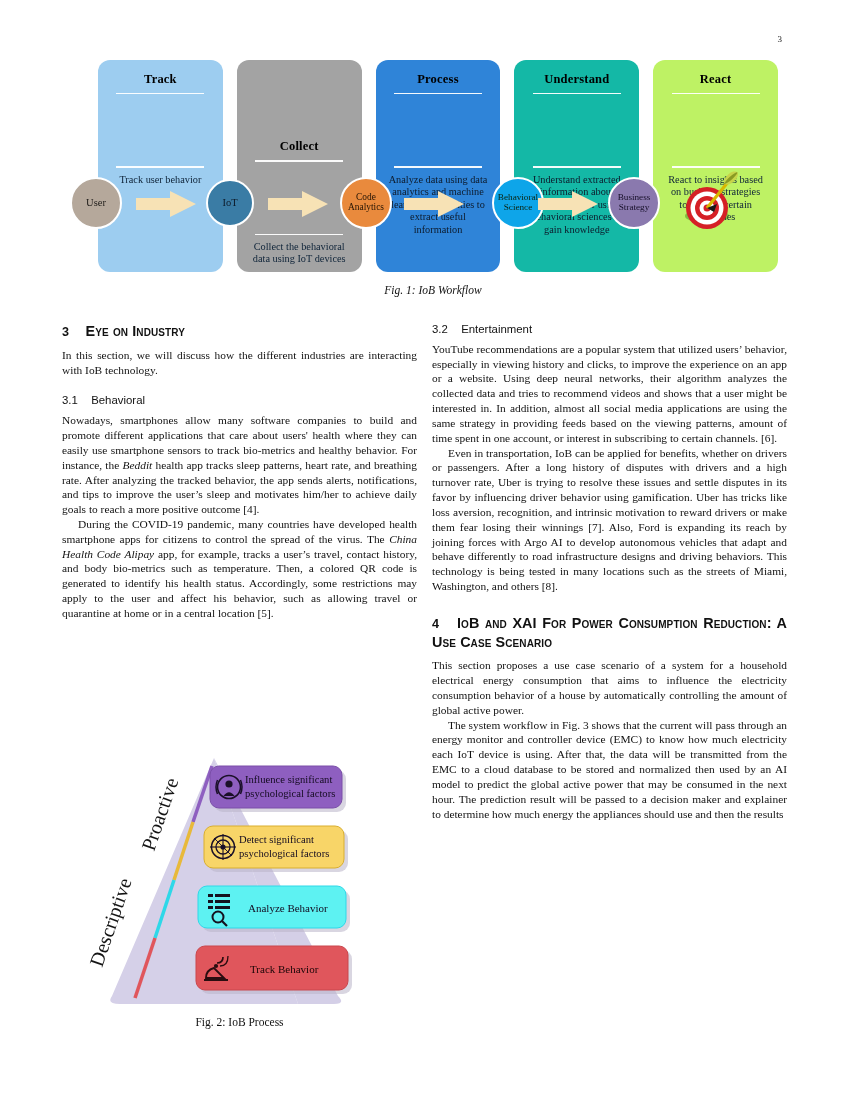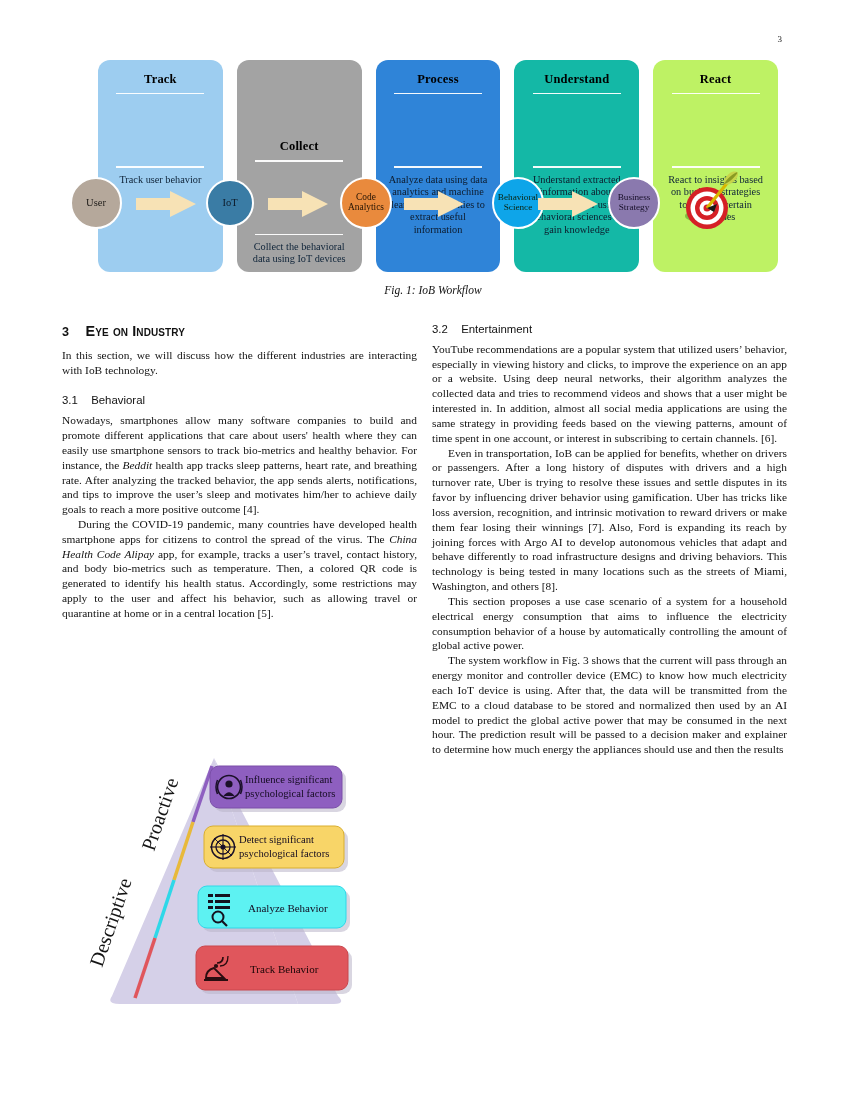--- a/index.html
+++ b/index.html
@@ -328,20 +328,24 @@
   <div class="col col-right">
 
     <h3 class="sub" style="margin-top:0;">
       <span class="num">3.2</span>
       <span>Entertainment</span>
     </h3>
     <p class="para">YouTube recommendations are a popular system that utilized users’ behavior, especially in viewing history and clicks, to improve the experience on an app or a website. Using deep neural networks, their algorithm analyzes the collected data and tries to recommend videos and shows that a user might be interested in. In addition, almost all social media applications are using the same strategy in providing feeds based on the viewing patterns, amount of time spent in one account, or interest in subscribing to certain channels. [6].</p>
 
     <p class="para">Even in transportation, IoB can be applied for benefits, whether on drivers or passengers. After a long history of disputes with drivers and a high turnover rate, Uber is trying to resolve these issues and settle disputes in its favor by influencing driver behavior using gamification. Uber has tricks like loss aversion, recognition, and intrinsic motivation to reward drivers or make them fear losing their winnings [7]. Also, Ford is expanding its reach by joining forces with Argo AI to develop autonomous vehicles that adapt and behave differently to road infrastructure designs and driving behaviors. This technology is being tested in many locations such as the streets of Miami, Washington, and others [8].</p>
 
+    <h2 class="sec" style="margin-top:20px;">
+      <span class="num">4</span>
+      <span class="scaps">IoB and XAI For Power Consumption Reduction: A Use Case Scenario</span>
+    </h2>
 
     <p class="para">This section proposes a use case scenario of a system for a household electrical energy consumption that aims to influence the electricity consumption behavior of a house by automatically controlling the amount of global active power.</p>
     <p class="para">The system workflow in Fig. 3 shows that the current will pass through an energy monitor and controller device (EMC) to know how much electricity each IoT device is using. After that, the data will be transmitted from the EMC to a cloud database to be stored and normalized then used by an AI model to predict the global active power that may be consumed in the next hour. The prediction result will be passed to a decision maker and explainer to determine how much energy the appliances should use and then the results</p>
   </div>
 
   <div class="fig2-wrap">
     <svg class="fig2-svg" width="355" height="270" viewBox="0 0 355 270">
 
       <path d="M152,6 L236,252 L58,252 Q44,252 50,244 Z" fill="#d5d0e8"></path>
       <path d="M152,6 L236,252 L272,252 Q284,252 276,244 Z" fill="#cdc7e3" opacity="0.85"></path>
@@ -407,14 +411,15 @@
           <line x1="0" y1="28" x2="24" y2="28" stroke="#2a0d10" stroke-width="2"></line>
           <path d="M13,11 Q19,11 19,5" fill="none" stroke="#2a0d10" stroke-width="1.7"></path>
           <path d="M16,14 Q24,14 24,4" fill="none" stroke="#2a0d10" stroke-width="1.3"></path>
           <circle cx="12" cy="14" r="2.1" fill="#2a0d10"></circle>
         </g>
         <text x="188" y="221" style="font-size:11px; fill:#1a0608; font-family:'Liberation Serif',serif;">Track Behavior</text>
       </g>
     </svg>
   </div>
 
+  <div class="fig2-caption">Fig. 2: IoB Process</div>
 
 </div>
 
 </body></html>

